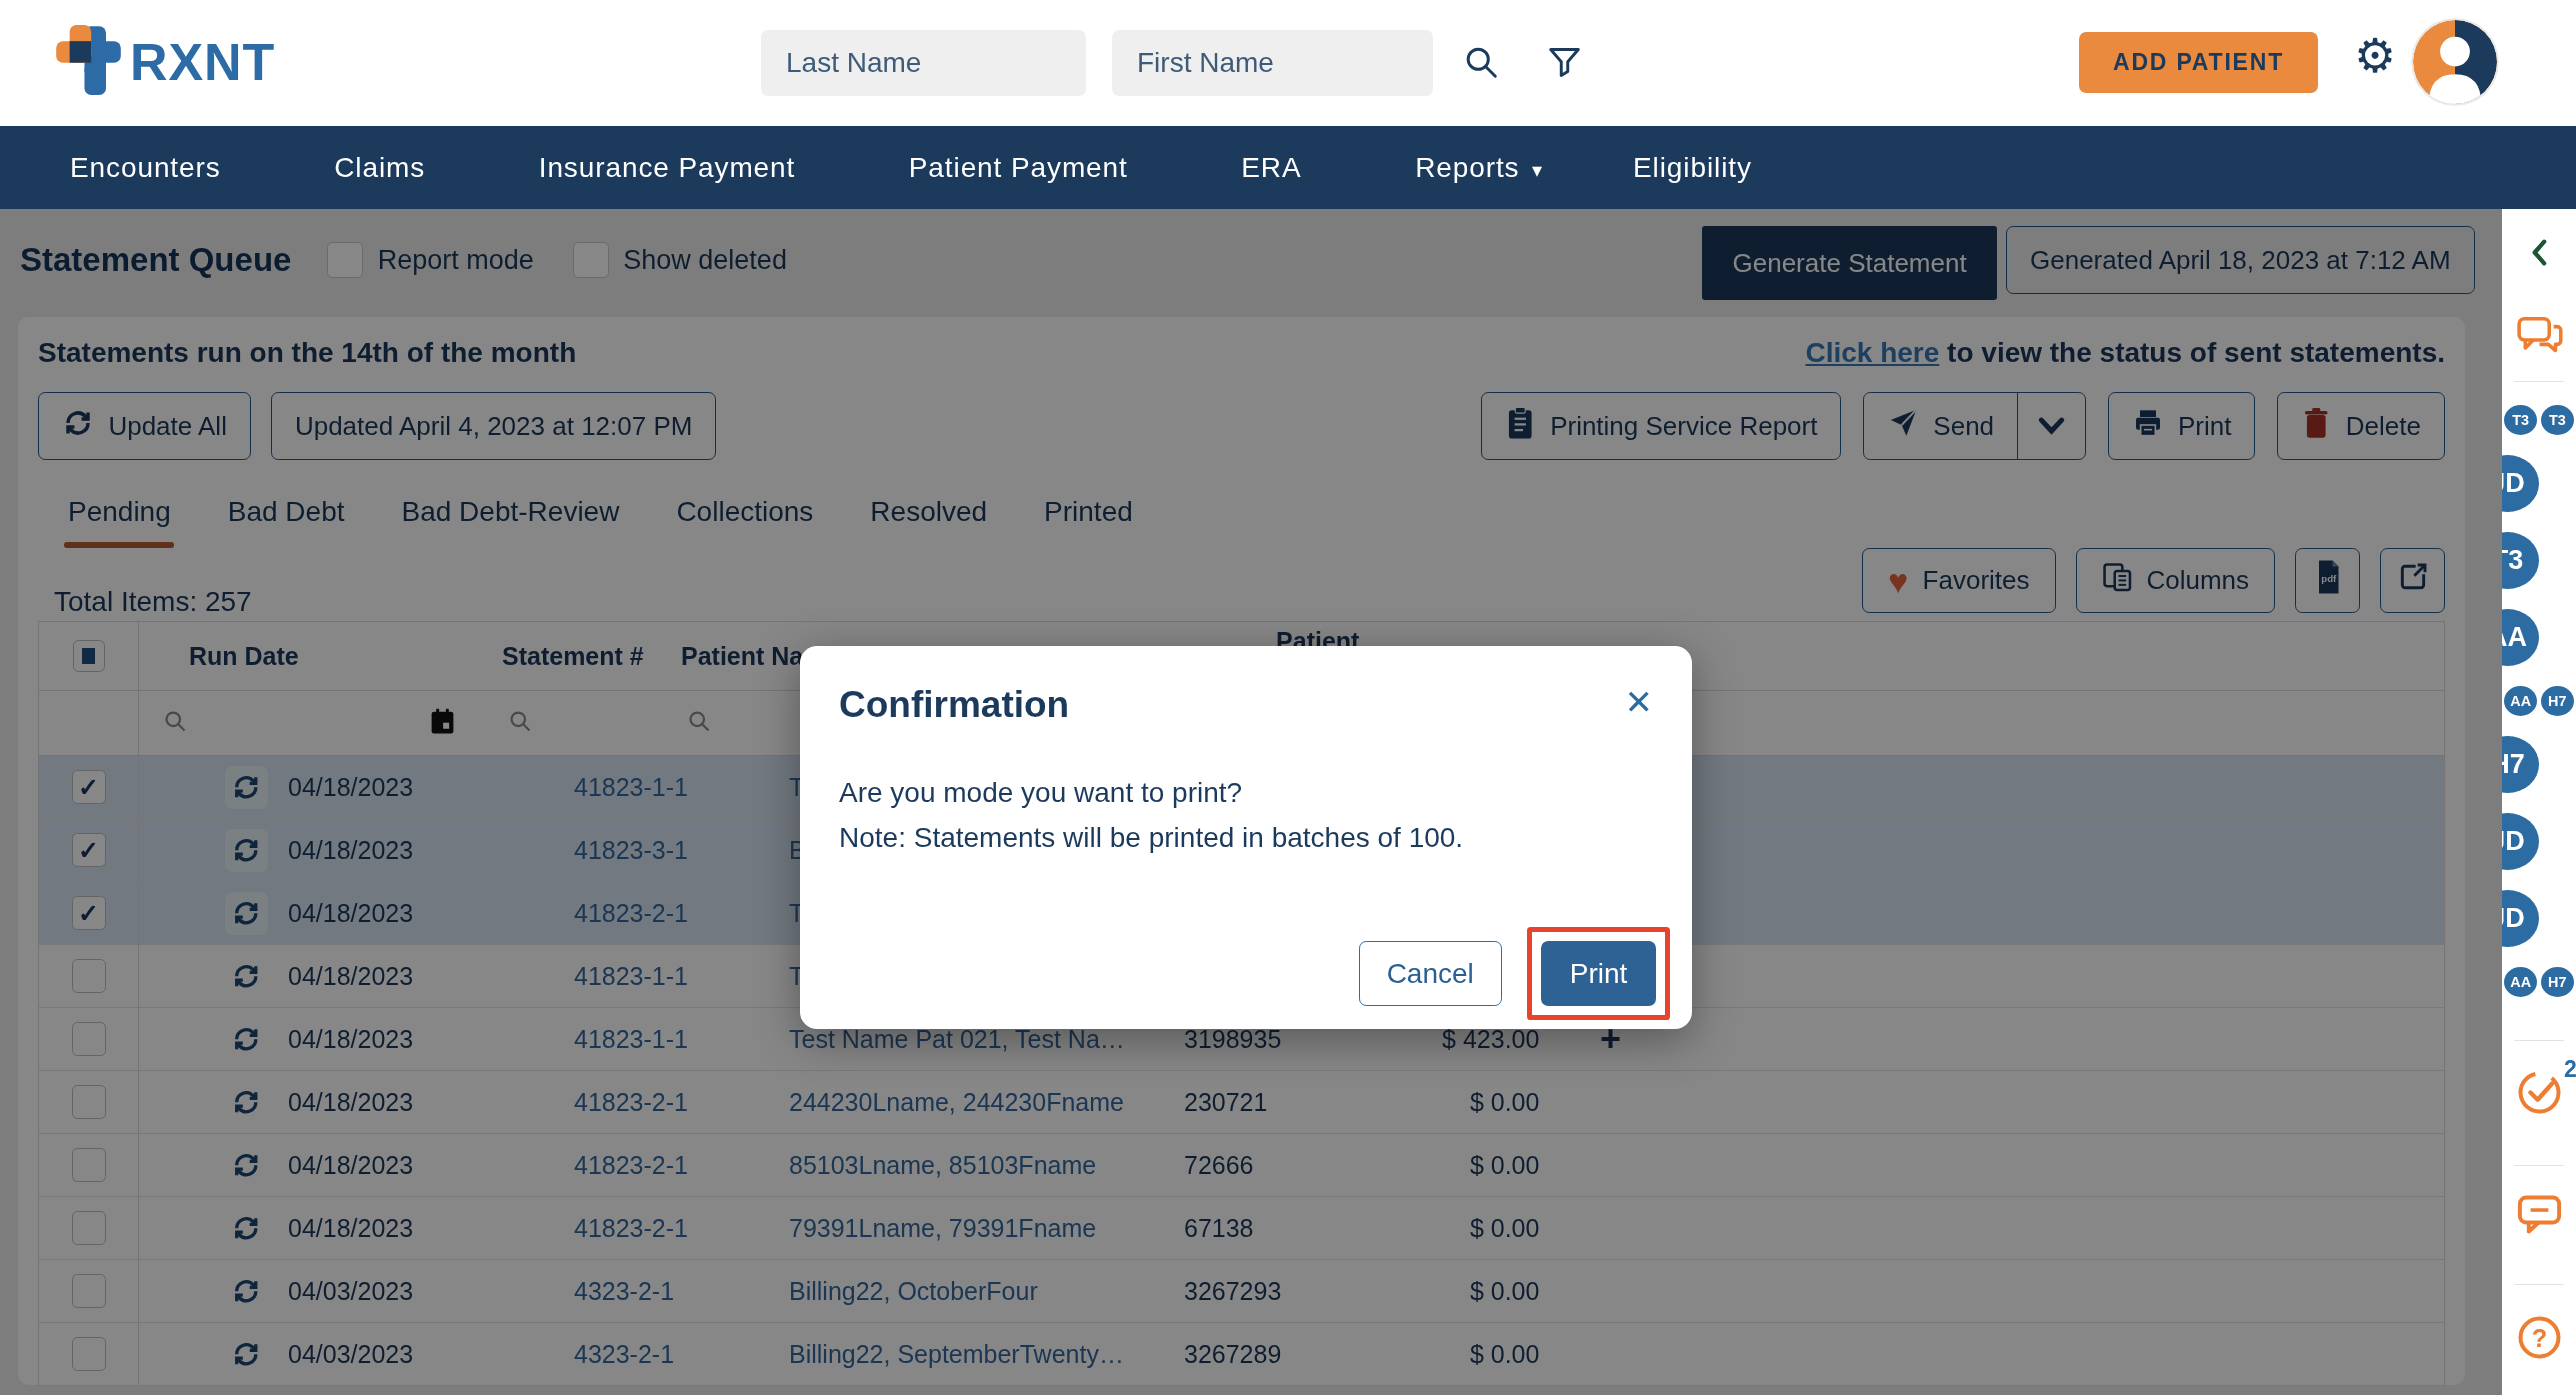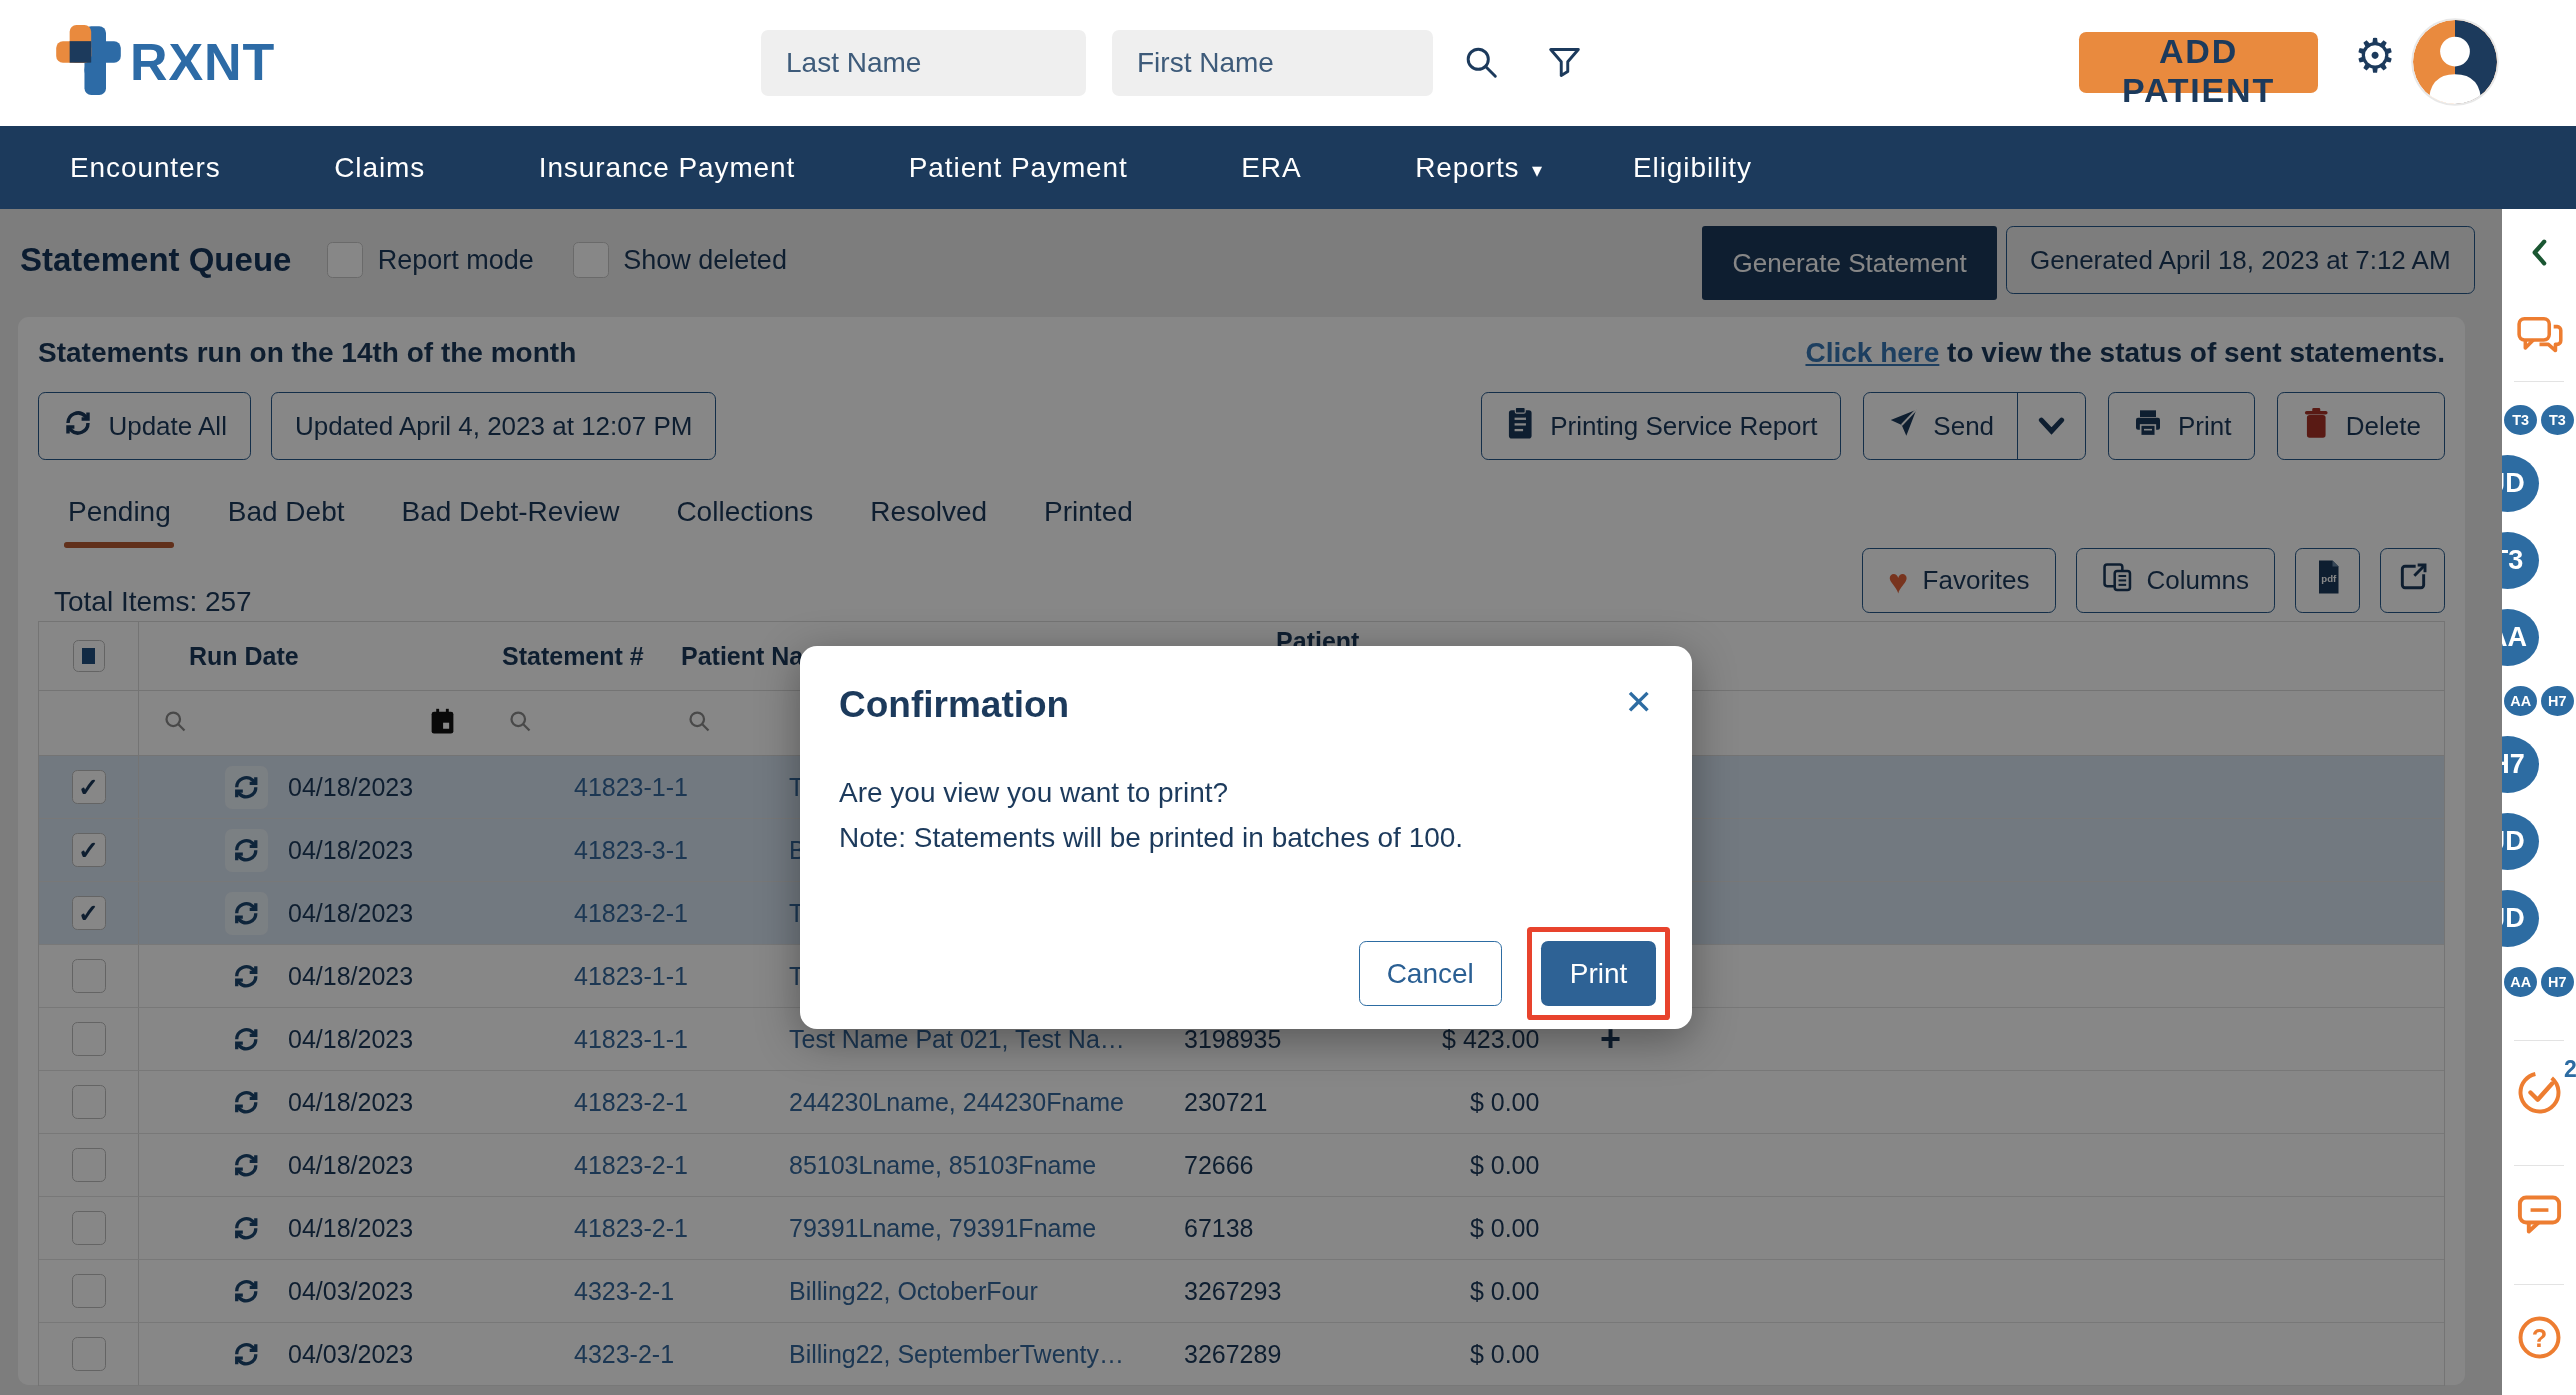--- a/index.html
+++ b/index.html
@@ -11,21 +11,21 @@
   .logo { position:absolute; left:56px; top:25px; display:flex; align-items:center; gap:9px; }
   .logo-text { font-size:52px; font-weight:bold; color:#2D6BA6; letter-spacing:0.9px; }
   .hdr-input { position:absolute; top:30px; height:66px; background:#EFEFEF; border:none; border-radius:7.2px;
                font-size:28px; color:#3E5B7A; padding:0 25px; font-family:"Liberation Sans",sans-serif; outline:none; }
   .hdr-input::placeholder { color:#3E5B7A; opacity:1; }
   #lastname { left:761px; width:325px; }
   #firstname { left:1112px; width:321px; }
   .hdr-icon { position:absolute; top:43px; cursor:pointer; }
   .gear { position:absolute; left:2354px; top:32px; font-size:47px; color:#1C3A5C; line-height:1; cursor:pointer; }
   .add-patient { position:absolute; left:2079px; top:32px; width:239px; height:61px; background:#E98A3E; border:none;
-                 border-radius:7.2px; color:#1C3A5C; font-size:34px; font-weight:bold; letter-spacing:1.8px; cursor:pointer;
+                 border-radius:7.2px; color:#1C3A5C; font-size:23px; font-weight:bold; letter-spacing:1.8px; cursor:pointer;
                  font-family:"Liberation Sans",sans-serif; }
   .avatar-btn { position:absolute; left:2413px; top:20px; width:84px; height:84px; border-radius:50%; overflow:hidden; cursor:pointer; box-shadow:0 0 0 1.8px #e8e8e8; }
 
   
   .nav { position:absolute; top:126px; left:0; width:2576px; height:83px; background:#1C3A5C; display:flex; align-items:stretch; padding-left:25px; z-index:60; }
   .nav-item { position:relative; display:flex; align-items:center; gap:12.6px; padding:0 45px; color:#fff; font-size:28px; letter-spacing:0.9px; cursor:pointer; }
   .nav-item.active { background:#366FA5; }
   .nav-item.active::after { content:""; position:absolute; left:50%; bottom:0; transform:translateX(-50%); width:135px; height:11.7px; background:#F0823C; }
   .nav-chev { font-size:20px; margin-top:5.4px; }
 
@@ -624,21 +624,21 @@
       </div>
     </section>
 
     <div class="dim"></div>
   </div>
 
   <div class="dialog">
     <div class="dlg-title">Confirmation</div>
     <div class="dlg-close">✕</div>
     <div class="dlg-body">
-      <div>Are you view you want to print?</div>
+      <div>Are you mode you want to print?</div>
       <div>Note: Statements will be printed in batches of 100.</div>
     </div>
     <div class="dlg-actions">
       <button class="dlg-cancel">Cancel</button>
       <span class="print-wrap">
         <button class="dlg-print">Print</button>
       </span>
     </div>
   </div>
 

